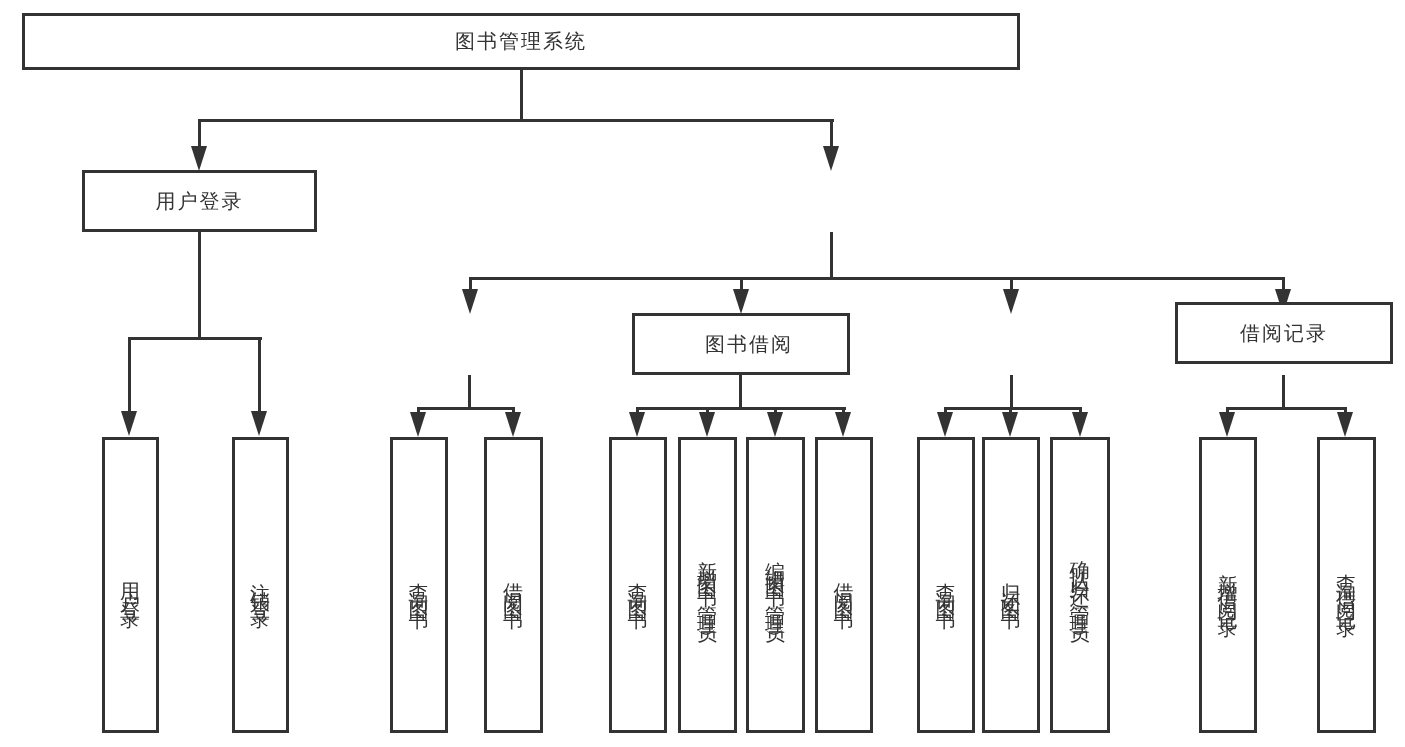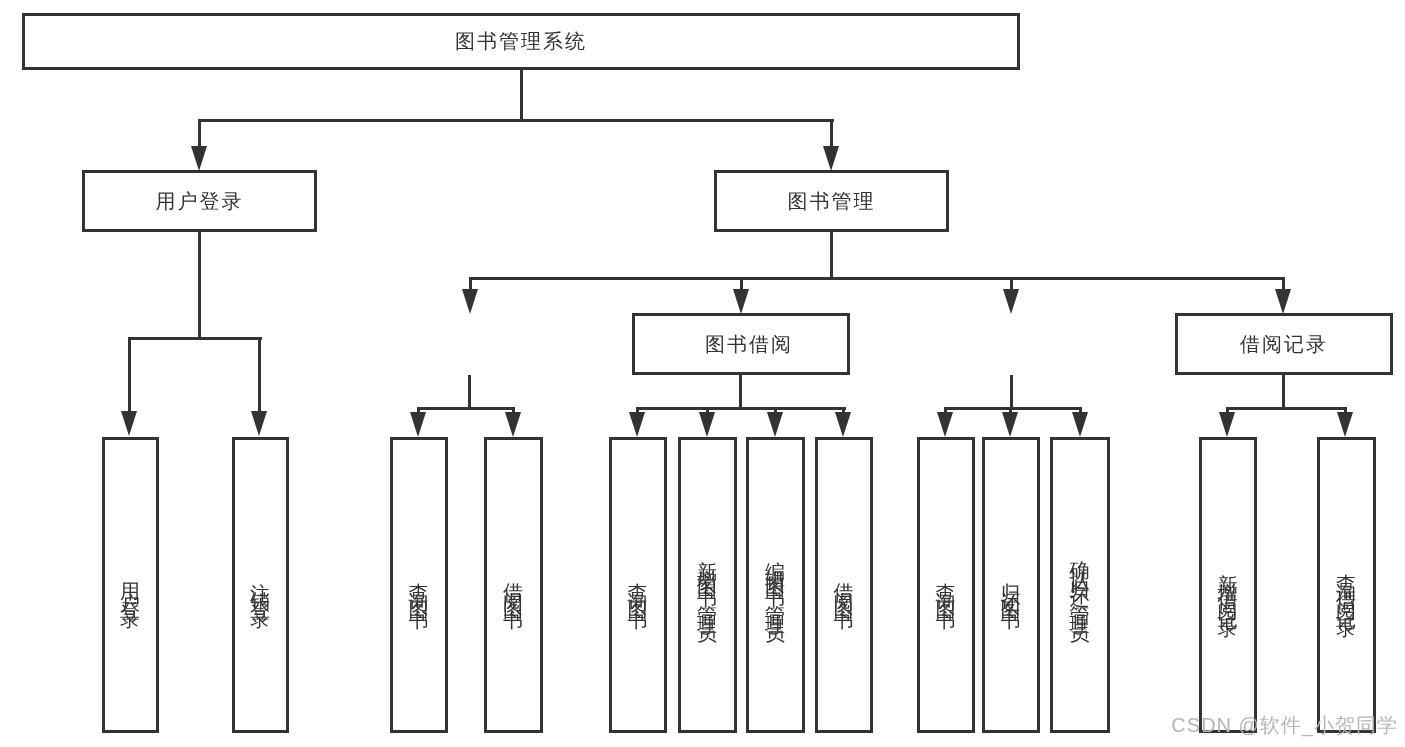--- a/index.html
+++ b/index.html
@@ -42,23 +42,20 @@
   <div class="vline" style="left:520px;top:70px;height:50px;"></div>
   <div class="hline" style="left:198px;top:119px;width:636px;"></div>
   <div class="a-stem" style="left:198px;top:119px;height:27px;"></div>
   <div class="a-head" style="left:191px;top:146px;"></div>
   <div class="a-stem" style="left:830px;top:119px;height:27px;"></div>
   <div class="a-head" style="left:823px;top:146px;"></div>
 
   <div class="node hlabel" style="left:82px;top:170px;width:235px;height:62px;">
     <span>用户登录</span>
   </div>
-  <div class="node hlabel" style="left:714px;top:170px;width:235px;height:62px;">
-    <span>图书管理</span>
-  </div>
 
   <div class="vline" style="left:198px;top:232px;height:106px;"></div>
   <div class="hline" style="left:128px;top:337px;width:134px;"></div>
   <div class="a-stem" style="left:128px;top:337px;height:75px;"></div>
   <div class="a-head" style="left:121px;top:411px;"></div>
   <div class="a-stem" style="left:258px;top:337px;height:75px;"></div>
   <div class="a-head" style="left:251px;top:411px;"></div>
 
   <div class="vline" style="left:830px;top:232px;height:46px;"></div>
   <div class="hline" style="left:469px;top:277px;width:816px;"></div>
@@ -67,21 +64,21 @@
   <div class="a-stem" style="left:740px;top:277px;height:13px;"></div>
   <div class="a-head" style="left:733px;top:289px;"></div>
   <div class="a-stem" style="left:1010px;top:277px;height:13px;"></div>
   <div class="a-head" style="left:1003px;top:289px;"></div>
   <div class="a-stem" style="left:1282px;top:277px;height:13px;"></div>
   <div class="a-head" style="left:1275px;top:289px;"></div>
 
   <div class="node hlabel" style="left:632px;top:313px;width:218px;height:62px;padding-left:16px;">
     <span>图书借阅</span>
   </div>
-  <div class="node hlabel" style="left:1175px;top:313px;width:218px;height:62px;">
+  <div class="node hlabel" style="left:1175px;top:302px;width:218px;height:62px;">
     <span>借阅记录</span>
   </div>
 
   <div class="vline" style="left:468px;top:375px;height:33px;"></div>
   <div class="hline" style="left:417px;top:407px;width:98px;"></div>
   <div class="a-stem" style="left:417px;top:407px;height:6px;"></div>
   <div class="a-head" style="left:410px;top:412px;"></div>
   <div class="a-stem" style="left:512px;top:407px;height:6px;"></div>
   <div class="a-head" style="left:505px;top:412px;"></div>
 
@@ -149,15 +146,14 @@
     <span>确认归还（管理员）</span>
   </div>
 
   <div class="node leaf" style="left:1199px;top:437px;width:58px;height:296px;">
     <span>新增借阅记录</span>
   </div>
   <div class="node leaf" style="left:1317px;top:437px;width:59px;height:296px;">
     <span>查询借阅记录</span>
   </div>
 
-  <div class="watermark">CSDN @软件_小贺同学</div>
 
 </div>
 
 </body></html>

